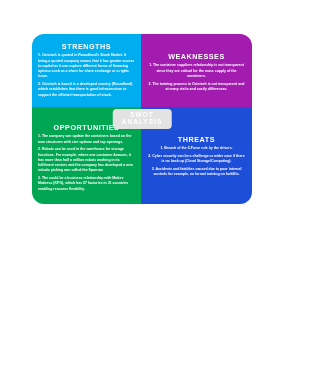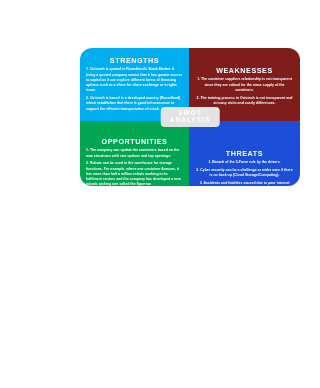--- a/index.html
+++ b/index.html
@@ -10,40 +10,39 @@
     width: 300px;
     height: 388px;
     background: #ffffff;
     font-family: "Liberation Sans", sans-serif;
     overflow: hidden;
   }
 
   #swot-card {
     position: absolute;
     left: 32px;
-    top: 48px;
+    top: 34px;
     width: 220px;
-    height: 138px;
+    height: 170px;
     border-radius: 12px;
     overflow: hidden;
     display: grid;
     grid-template-columns: 109px 111px;
     grid-template-rows: 73px 97px;
-    margin-left: 48px;
   }
 
   .quadrant {
     position: relative;
     box-sizing: border-box;
     padding: 5px 6px 4px 6px;
     overflow: hidden;
   }
 
   .q-strengths   { background: #00AEEF; }
-  .q-weaknesses  { background: #7f1d1d; }
+  .q-weaknesses  { background: #a21caf; }
   .q-opportunities { background: #00A651; }
   .q-threats     { background: #1d4ed8; }
 
   .q-heading {
     color: #ffffff;
     font-size: 7.2px;
     font-weight: bold;
     letter-spacing: 0.55px;
     text-align: center;
     margin: 0 0 3px 0;

